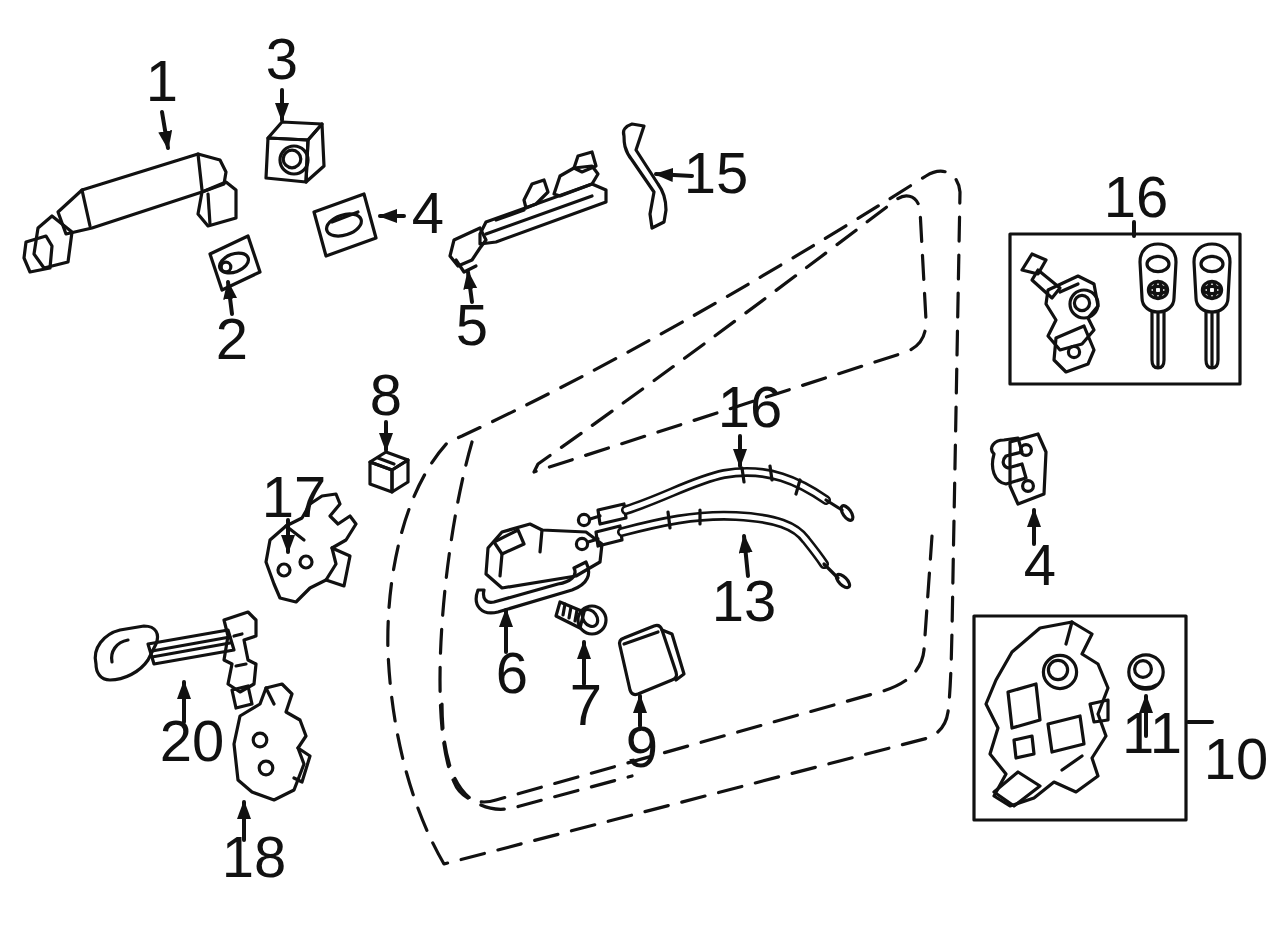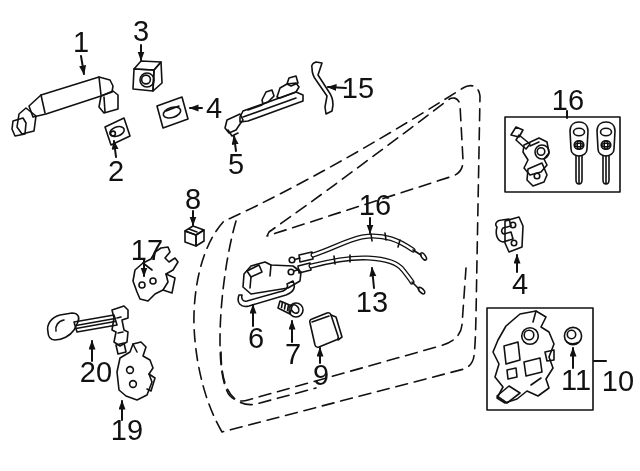--- a/index.html
+++ b/index.html
@@ -241,23 +241,23 @@
 <div class="callout" style="left:81px;top:42px">1</div>
 <div class="callout" style="left:116px;top:171px">2</div>
 <div class="callout" style="left:141px;top:31px">3</div>
 <div class="callout" style="left:214px;top:108px">4</div>
 <div class="callout" style="left:236px;top:164px">5</div>
 <div class="callout" style="left:256px;top:338px">6</div>
 <div class="callout" style="left:293px;top:354px">7</div>
 <div class="callout" style="left:193px;top:199px">8</div>
 <div class="callout" style="left:321px;top:375px">9</div>
 <div class="callout" style="left:618px;top:381px">10</div>
-<div class="callout" style="left:576px;top:380px">11</div>
+<div class="callout" style="left:576px;top:368px">11</div>
 <div class="callout" style="left:358px;top:88px">15</div>
 <div class="callout" style="left:372px;top:302px">13</div>
 <div class="callout" style="left:375px;top:205px">16</div>
 <div class="callout" style="left:568px;top:100px">16</div>
 <div class="callout" style="left:520px;top:284px">4</div>
 <div class="callout" style="left:147px;top:250px">17</div>
-<div class="callout" style="left:127px;top:430px">19</div>
+<div class="callout" style="left:127px;top:430px">18</div>
 <div class="callout" style="left:96px;top:372px">20</div>
 
 </div>
 
 </body></html>

